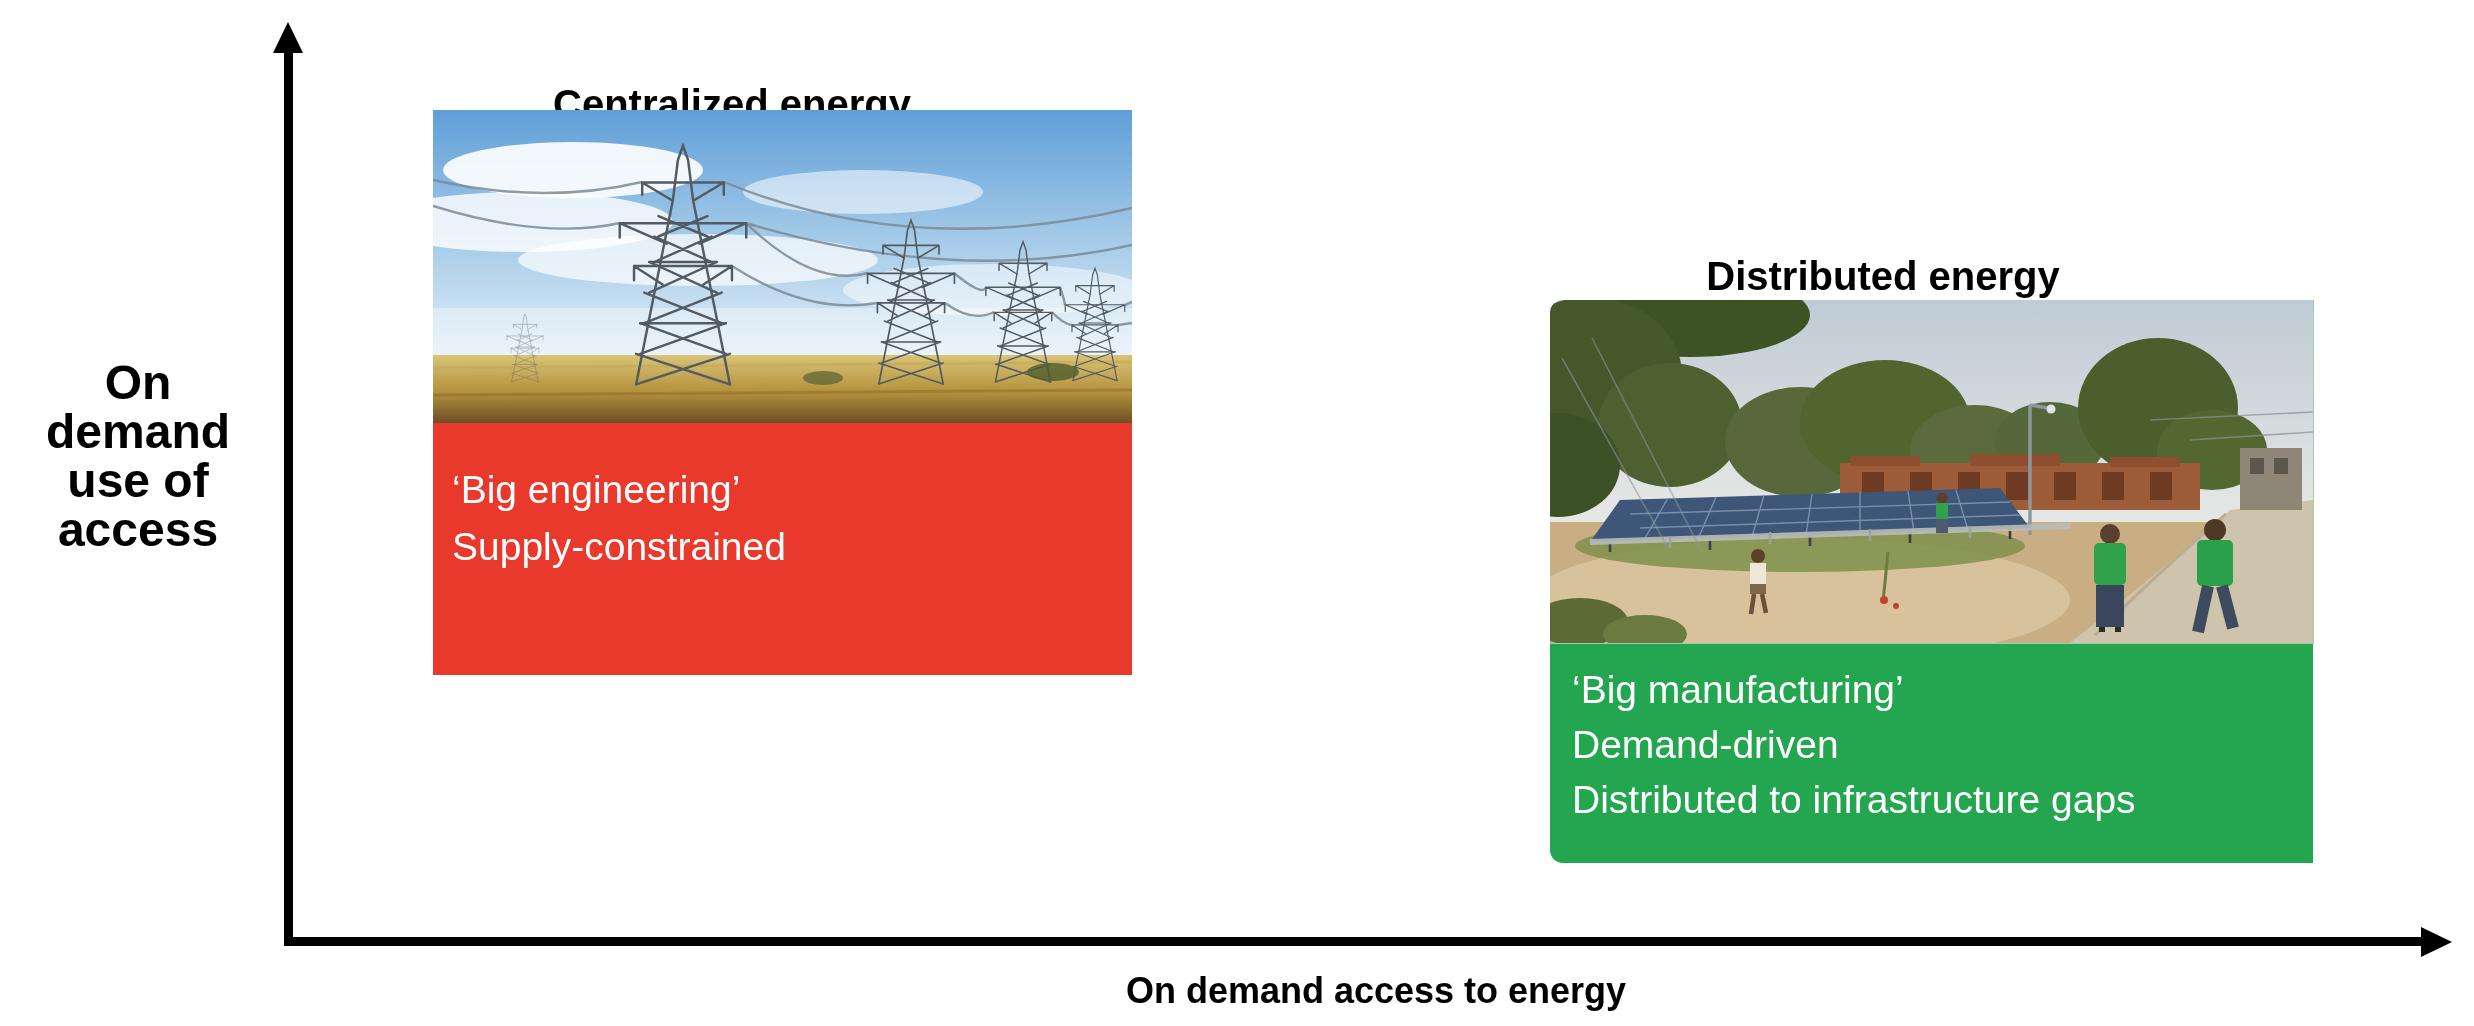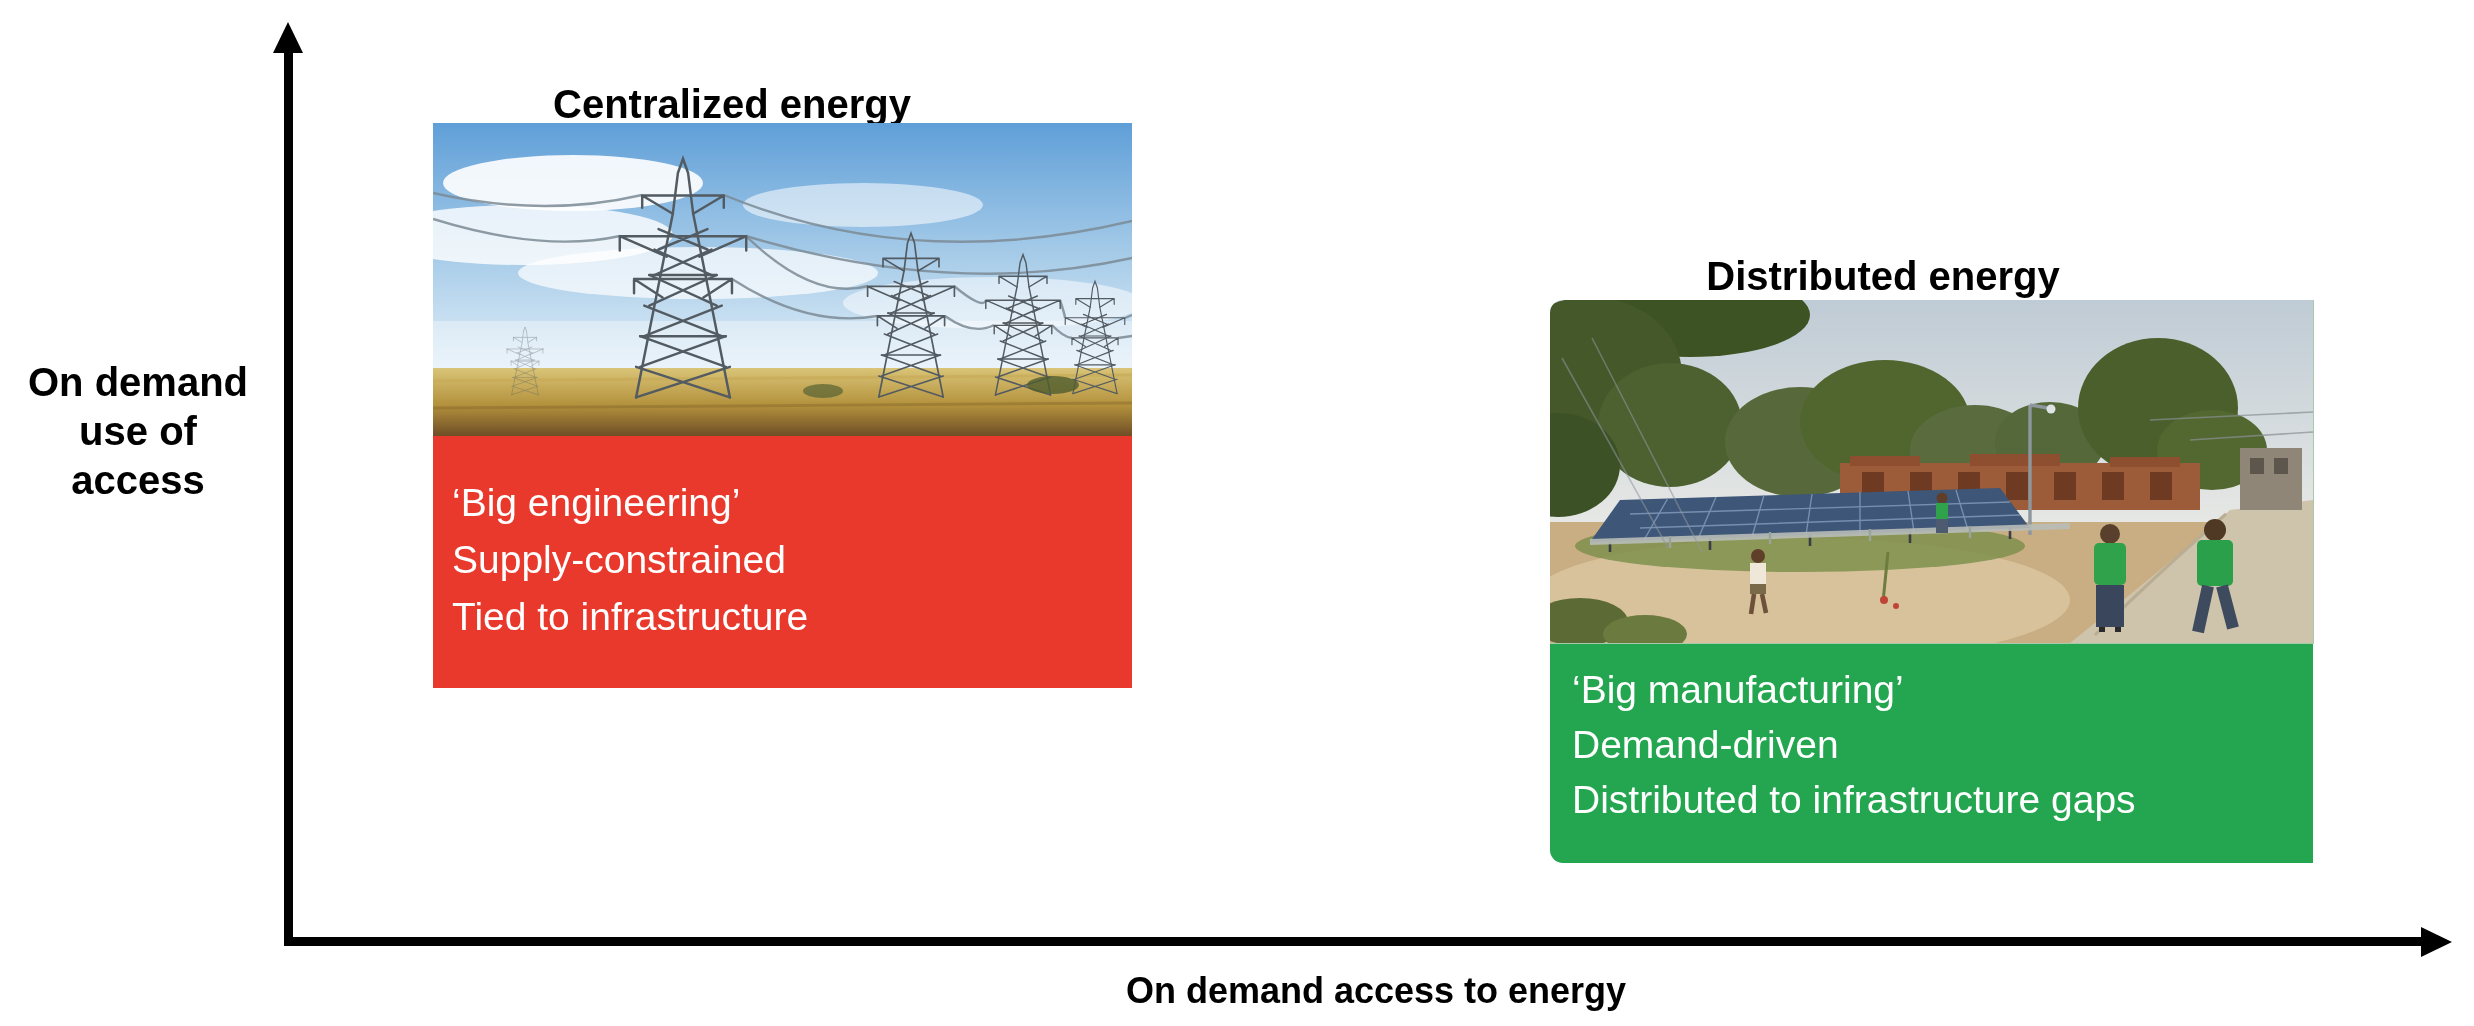--- a/index.html
+++ b/index.html
@@ -8,29 +8,29 @@
     font-family:"Liberation Sans","DejaVu Sans",sans-serif;color:#000;
   }
   .abs{position:absolute;}
   
   .y-line{left:284px;top:46px;width:9px;height:900px;background:#000;}
   .x-line{left:284px;top:937px;width:2140px;height:9px;background:#000;}
   .y-head{left:272px;top:22px;}
   .x-head{left:2420px;top:926px;}
   
   .y-label{left:6px;top:358px;width:264px;text-align:center;
-           font-size:40px;font-weight:bold;line-height:49px;}
+           font-size:48px;font-weight:bold;line-height:49px;}
   .quad-title{font-size:40px;font-weight:bold;white-space:nowrap;transform:translateX(-50%);margin-top:42px;}
   .title-centralized{left:732px;top:40px;}
   .title-distributed{left:1883px;top:212px;}
   .x-label{left:1376px;top:970px;font-size:36px;font-weight:bold;white-space:nowrap;
            transform:translateX(-50%);}
   
   .card{overflow:hidden;}
-  .card-centralized{left:433px;top:110px;width:699px;height:565px;margin-top:13px;}
+  .card-centralized{left:433px;top:110px;width:699px;height:565px;}
   .card-distributed{left:1550px;top:300px;width:910px;height:563px;border-radius:13px;}
   .photo{display:block;}
   .photo-frame{outline:1px solid #a5cbac;}
   .text-box{color:#ffffff;font-size:39px;box-sizing:border-box;}
   .box-centralized{width:699px;height:252px;line-height:57px;padding:38px 16px 0 19px;}
   .box-distributed{width:763px;height:220px;line-height:55px;padding:19px 16px 0 22px;}
   .bullet{white-space:nowrap;}
 </style>
 </head>
 <body>
@@ -105,21 +105,20 @@
       <use href="#pylon" transform="translate(250 50) scale(1.02)"></use>
       <use href="#pylon" transform="translate(478 120) scale(0.70)"></use>
       <use href="#pylon" transform="translate(590 140) scale(0.60)"></use>
       <use href="#pylon" transform="translate(662 165) scale(0.48)"></use>
       <ellipse cx="620" cy="262" rx="26" ry="9" fill="#4f5c2e" opacity="0.8"></ellipse>
       <ellipse cx="390" cy="268" rx="20" ry="7" fill="#566233" opacity="0.7"></ellipse>
     </svg>
     <div class="text-box box-centralized" style="background-color: rgb(232, 57, 44);">
       <div class="bullet">‘Big engineering’</div>
       <div class="bullet">Supply-constrained</div>
-      <div class="bullet">Tied to infrastructure</div>
     </div>
   </div>
 
   <div class="abs card card-distributed">
     <svg class="photo photo-frame" width="763" height="343" viewBox="0 0 763 343">
       <defs>
         <linearGradient id="sky2" x1="0" y1="0" x2="0" y2="1">
           <stop offset="0" stop-color="#bfcbd5"></stop>
             <stop offset="0.7" stop-color="#e9eae6"></stop>
             <stop offset="1" stop-color="#ece9e2"></stop>

